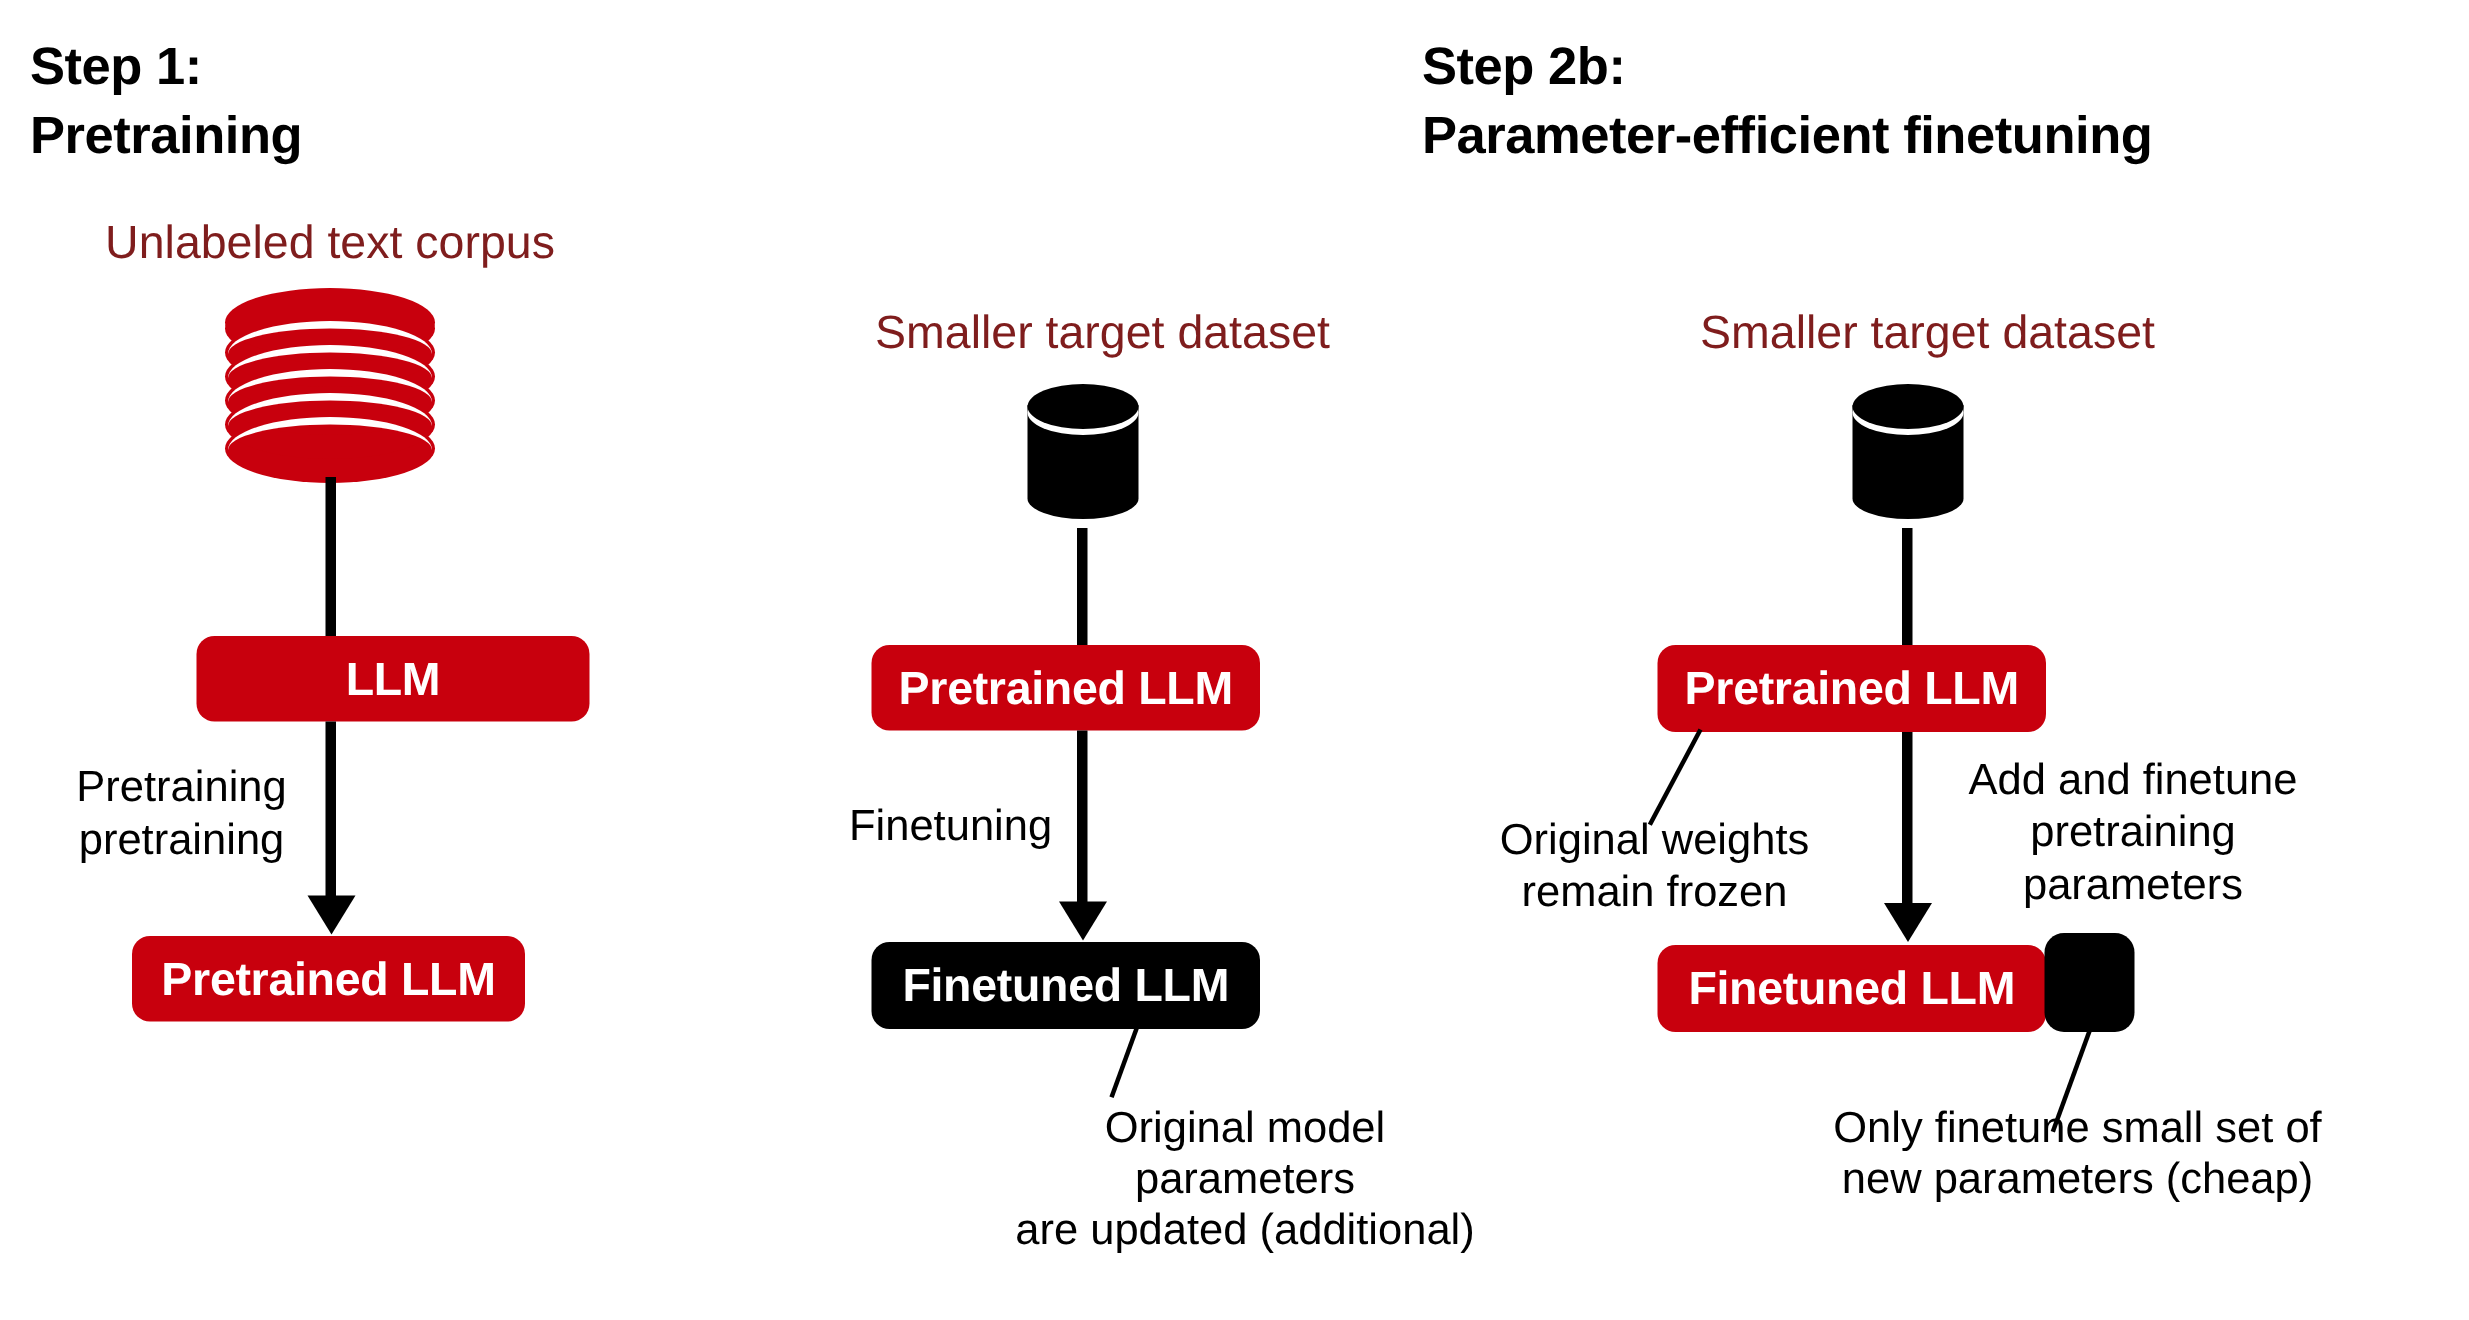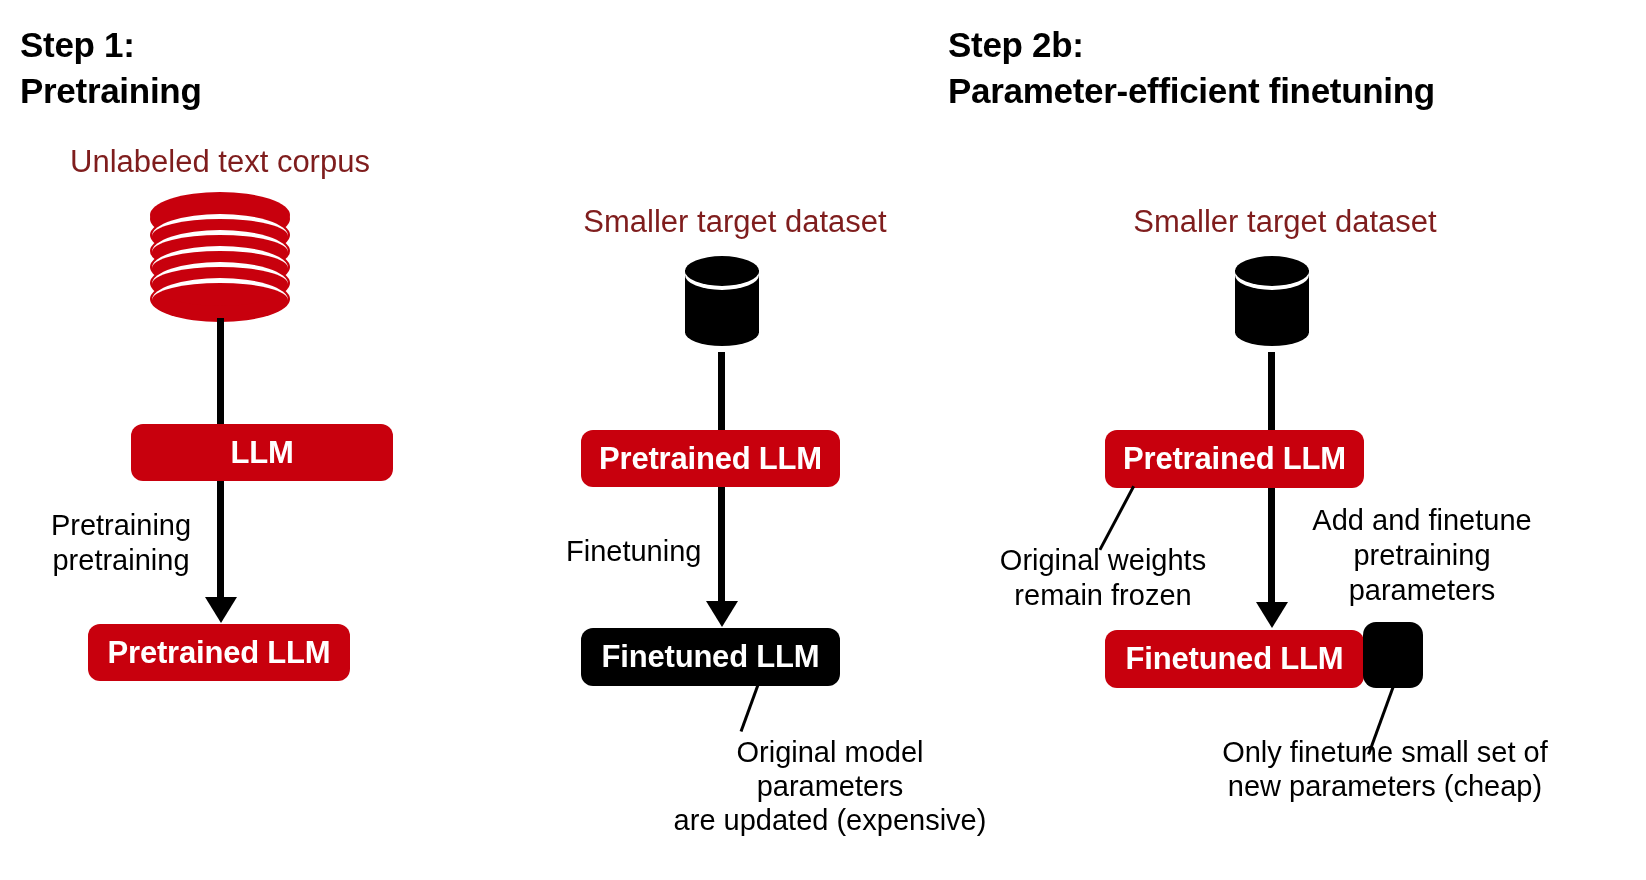--- a/index.html
+++ b/index.html
@@ -127,21 +127,21 @@
   <div class="note" style="left:566px;top:534px;width:170px;text-align:left;">
     <div>Finetuning</div>
   </div>
 
   <div class="box black" style="left:581px;top:628px;width:259px;height:58px;">Finetuned LLM</div>
 
   <div class="leader" style="left:765px;top:670px;width:66px;transform:rotate(110deg);"></div>
 
   <div class="note" style="left:660px;top:735px;width:340px;text-align:center;line-height:1.18;">
     <div>Original model parameters</div>
-    <div>are updated (expensive)</div>
+    <div>are updated (additional)</div>
   </div>
 
   <div class="col-title" style="left:948px;top:22px;width:600px;">
     <div>Step 2b:</div>
     <div>Parameter-efficient finetuning</div>
   </div>
 
   <div class="caption" style="left:1085px;top:203px;width:400px;">Smaller target dataset</div>
 
   <div class="cyl" style="left:1235px;top:256px;width:74px;height:76px;">

